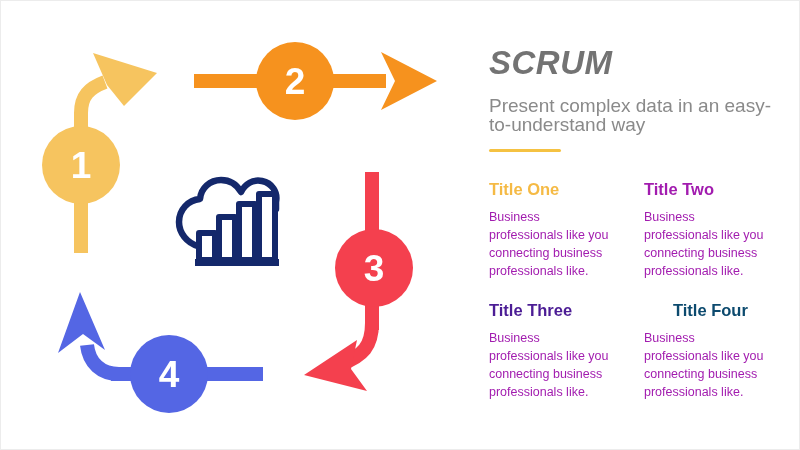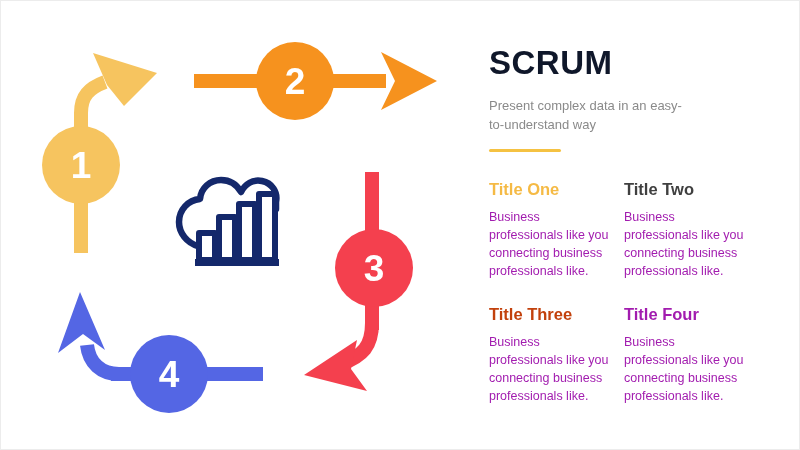--- a/index.html
+++ b/index.html
@@ -14,27 +14,27 @@
     font-family:"Liberation Sans", sans-serif;
     font-weight:bold;font-size:37px;fill:#ffffff;text-anchor:middle;
   }
   .right-panel{position:absolute;left:488px;top:42px;width:300px;}
   .slide-title{
     margin:0;color:#1B2D6E;font-size:33px;line-height:40px;
     font-weight:bold;letter-spacing:.5px;
   }
   .slide-title span{display:block;}
   .slide-subtitle{
-    margin:13px 0 0 0;color:#8A8A8A;font-size:13px;line-height:19px;
+    margin:13px 0 0 0;color:#8A8A8A;font-size:19px;line-height:19px;
     white-space:pre-line;
   }
   .divider{margin-top:15px;width:72px;height:3px;background:#F5C242;border-radius:2px;}
   .sections-grid{
     margin-top:27px;display:grid;grid-template-columns:135px 135px;
-    grid-row-gap:24px;grid-column-gap:0;
+    grid-row-gap:24px;grid-column-gap:0;gap:20px;
   }
   .section-title{
     margin:0 0 9px 0;font-size:16.5px;font-weight:bold;line-height:20px;
   }
   .section-body{
     margin:0;color:#a21caf;font-size:12.5px;line-height:18px;white-space:pre-line;
   }
 </style>
 </head>
 <body>
@@ -82,50 +82,50 @@
         <rect x="218" y="216" width="16" height="43"></rect>
         <rect x="238" y="203" width="16" height="56"></rect>
         <rect x="258" y="193" width="16" height="66"></rect>
       </g>
       <rect x="194" y="258" width="84" height="7" stroke="none" fill="#14286B"></rect>
     </g>
   </svg>
 </div>
 
 <div class="right-panel">
-  <h1 class="slide-title" style="color: #0f172a;">
+  <h1 class="slide-title" style="color: #737373; font-style: italic;">
     <span>SCRUM</span>
   </h1>
   <p class="slide-subtitle" style="color: rgb(138, 138, 138);">Present complex data in an easy-
 to-understand way</p>
   <div class="divider" style="background-color: rgb(245, 194, 66);"></div>
 
   <div class="sections-grid">
     <div class="section">
       <h3 class="section-title" style="color: rgb(245, 186, 69);">Title One</h3>
       <p class="section-body">Business
 professionals like you
 connecting business
 professionals like.</p>
     </div>
     <div class="section">
-      <h3 class="section-title" style="color: #404040;">Title Two</h3>
+      <h3 class="section-title" style="color: #a21caf;">Title Two</h3>
       <p class="section-body">Business
 professionals like you
 connecting business
 professionals like.</p>
     </div>
     <div class="section">
-      <h3 class="section-title" style="color: #c2410c;">Title Three</h3>
+      <h3 class="section-title" style="color: #4c1d95;">Title Three</h3>
       <p class="section-body">Business
 professionals like you
 connecting business
 professionals like.</p>
     </div>
     <div class="section">
-      <h3 class="section-title" style="color: #a21caf;">Title Four</h3>
+      <h3 class="section-title" style="color: #0c4a6e; margin-left: 29px;">Title Four</h3>
       <p class="section-body">Business
 professionals like you
 connecting business
 professionals like.</p>
     </div>
   </div>
 </div>
 
 </body></html>

